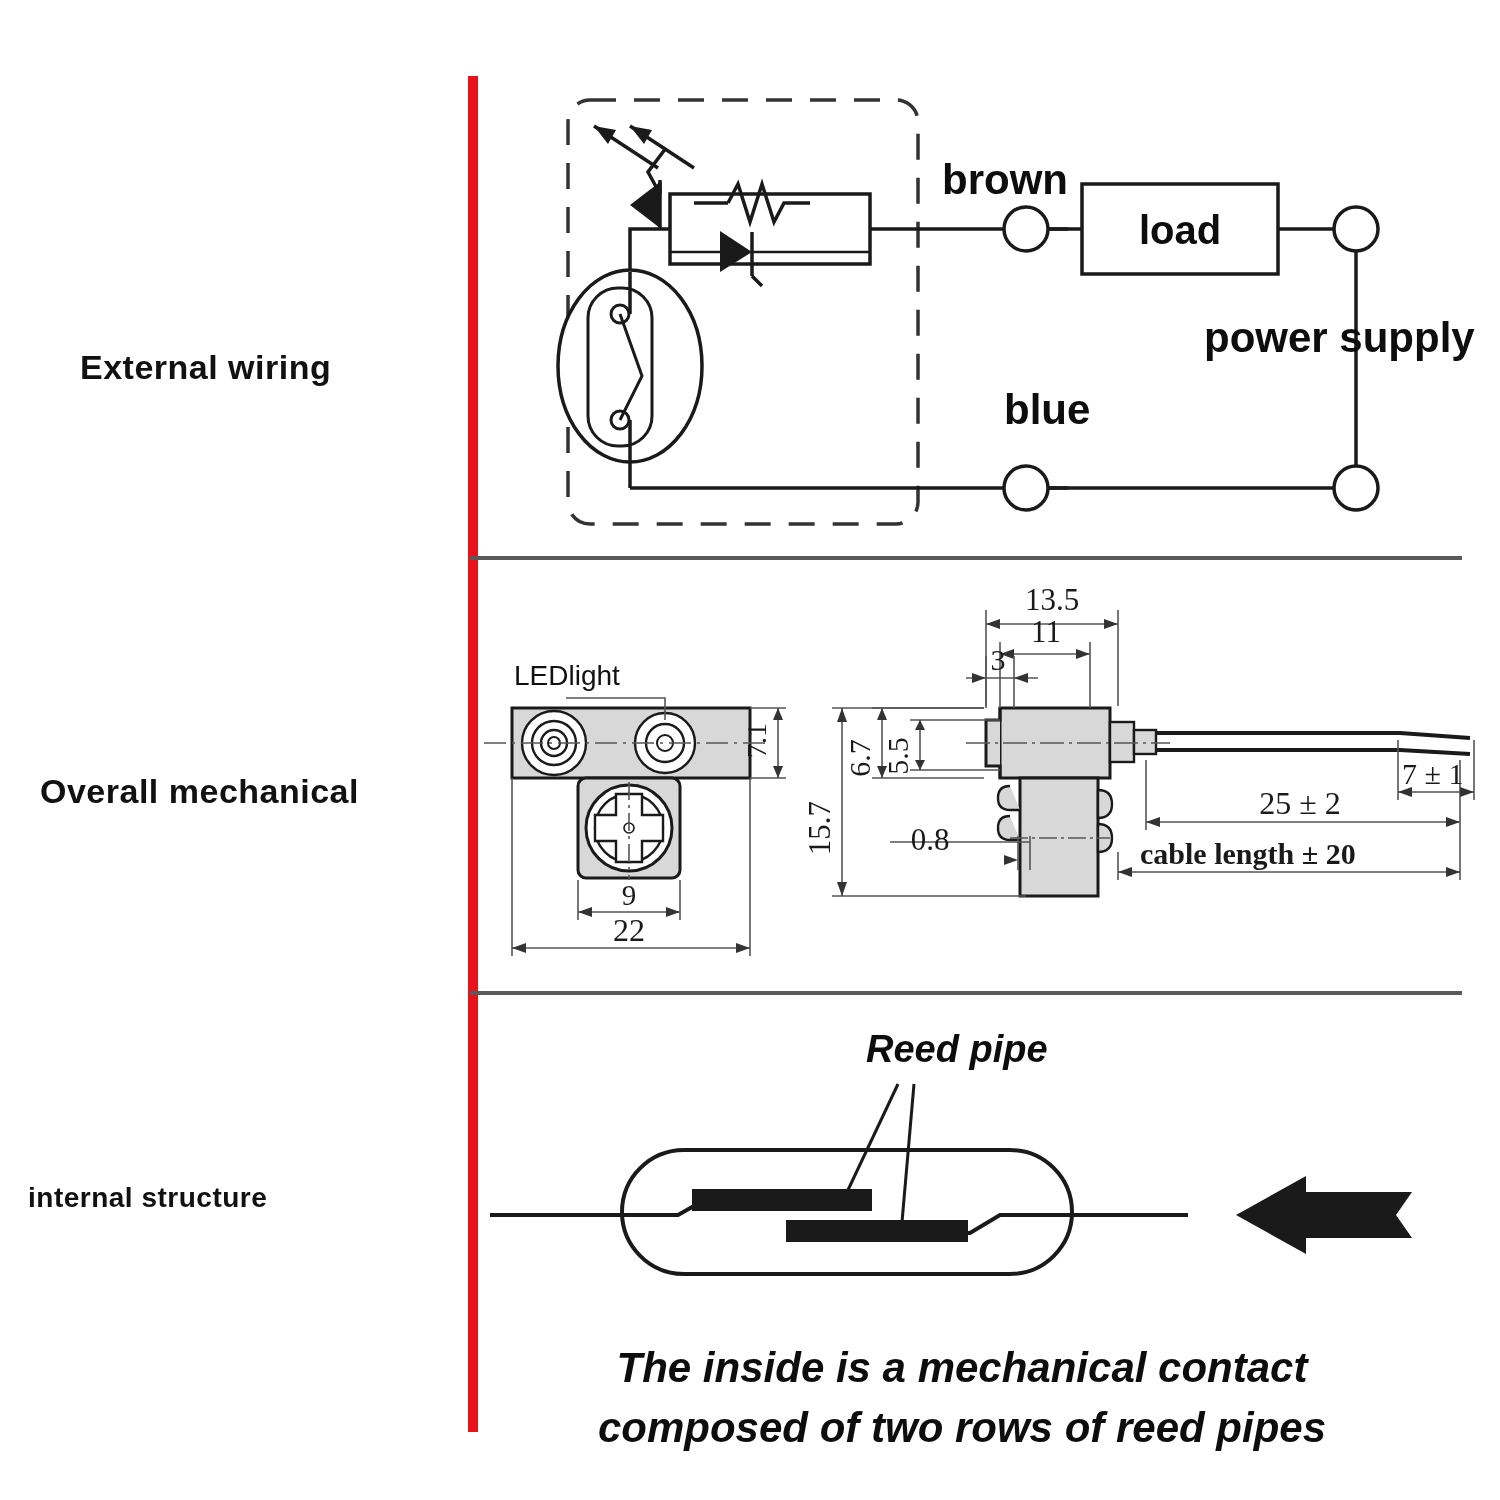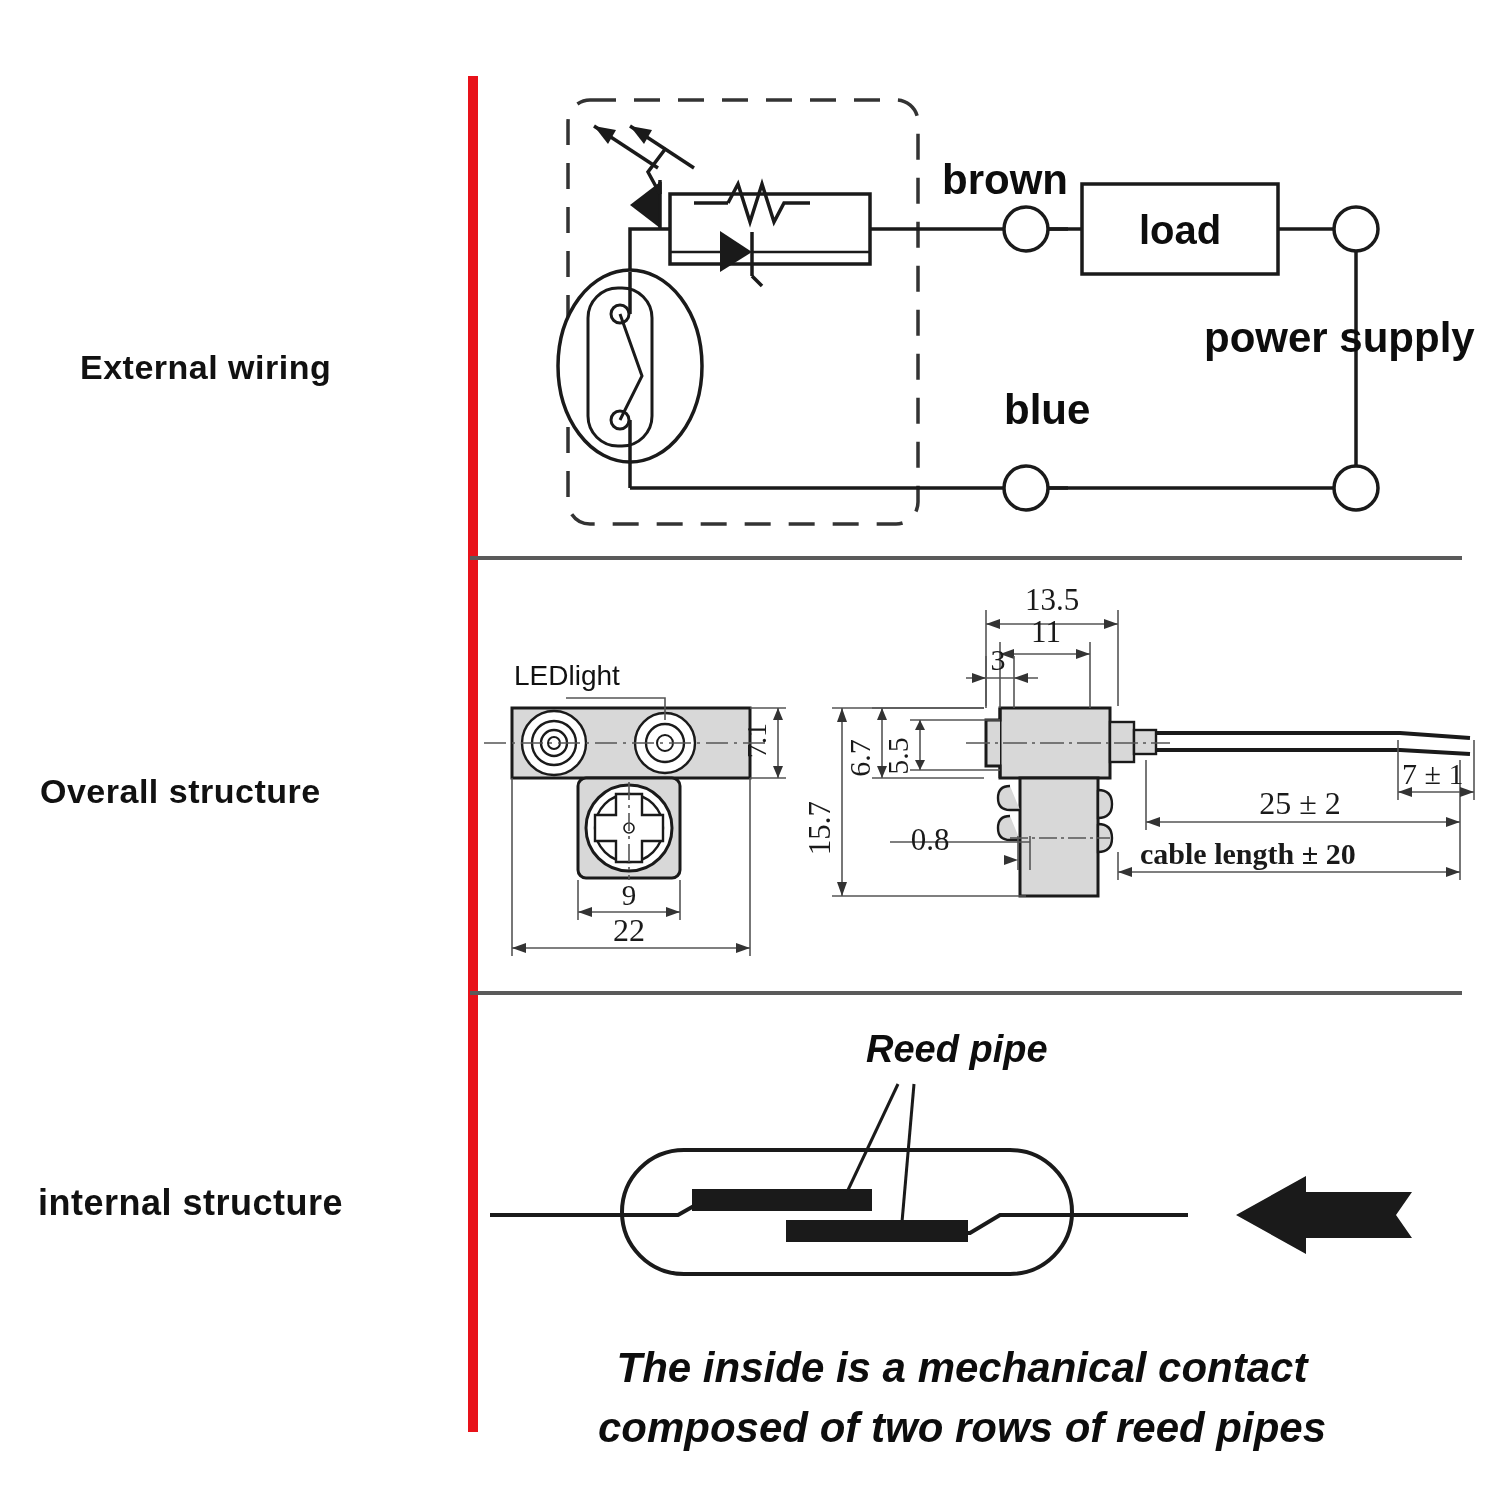--- a/index.html
+++ b/index.html
@@ -21,21 +21,21 @@
   .section-label {
     position: absolute;
     font-family: "Liberation Sans", sans-serif;
     font-weight: bold;
     color: #111111;
     white-space: nowrap;
     letter-spacing: 0.5px;
   }
   #label-external   { left: 80px;  top: 300px;  font-size: 34px; margin-top: 48px; }
   #label-dimensions { left: 40px;  top: 772px;  font-size: 34px; }
-  #label-internal   { left: 38px;  top: 1182px; font-size: 36px; }
+  #label-internal   { left: 28px;  top: 1182px; font-size: 28px; }
 
   
   #red-divider {
     left: 468px;
     top: 76px;
     width: 10px;
     height: 1356px;
     background: #e8121a;
   }
 
@@ -71,21 +71,21 @@
     fill: #0d0d0d;
   }
 </style>
 </head>
 <body>
 
 <div id="page">
 
   <div class="section-label" id="label-external">External wiring</div>
 
-  <div class="section-label" id="label-dimensions">Overall structure</div>
+  <div class="section-label" id="label-dimensions">Overall mechanical</div>
 
   <div class="section-label" id="label-internal">internal structure</div>
 
   <div class="abs" id="red-divider"></div>
 
   <div class="abs hsep" id="hsep-1"></div>
   <div class="abs hsep" id="hsep-2"></div>
 
   <div class="abs" style="left:470px; top:76px; width:1010px; height:478px;">
     <svg width="1010" height="478" viewBox="0 0 1010 478">

